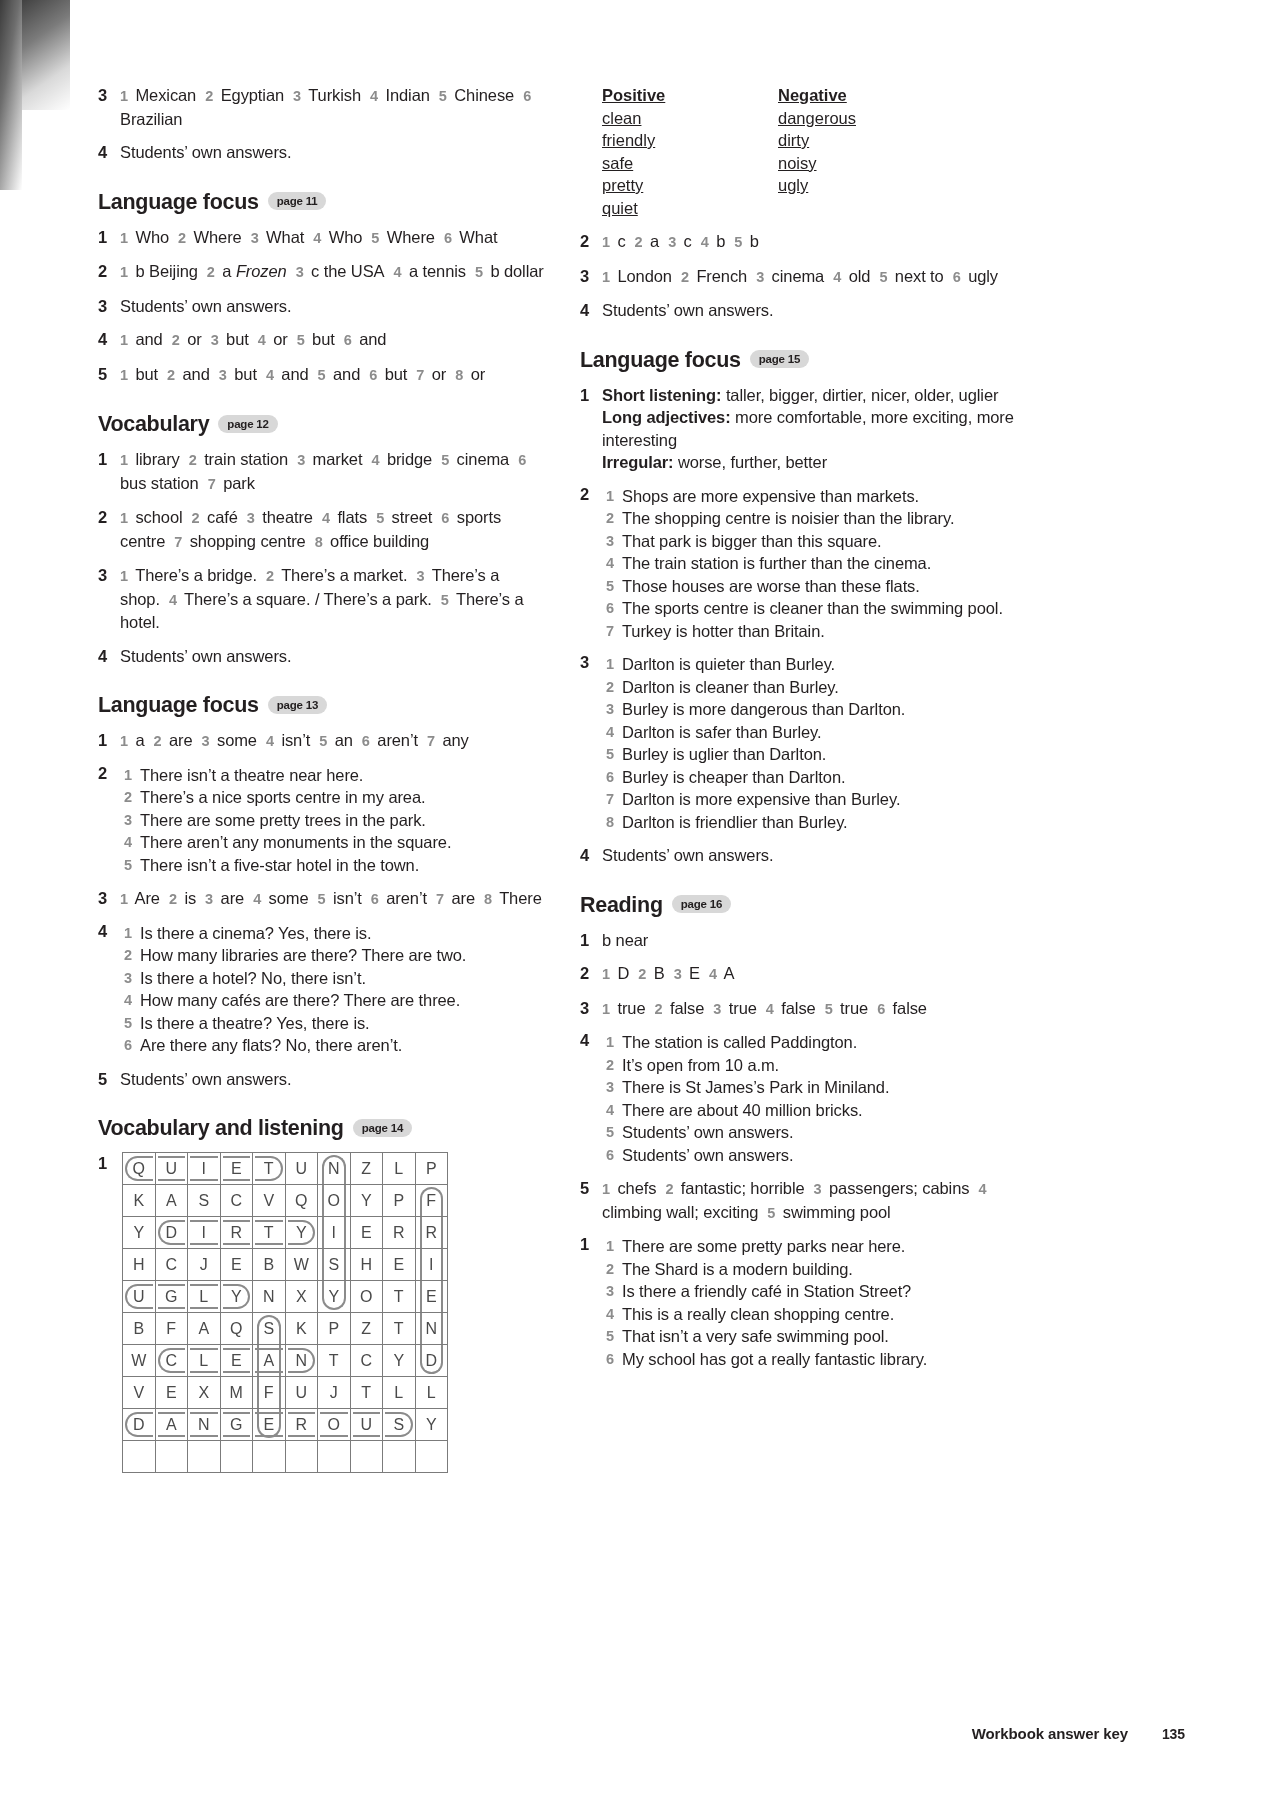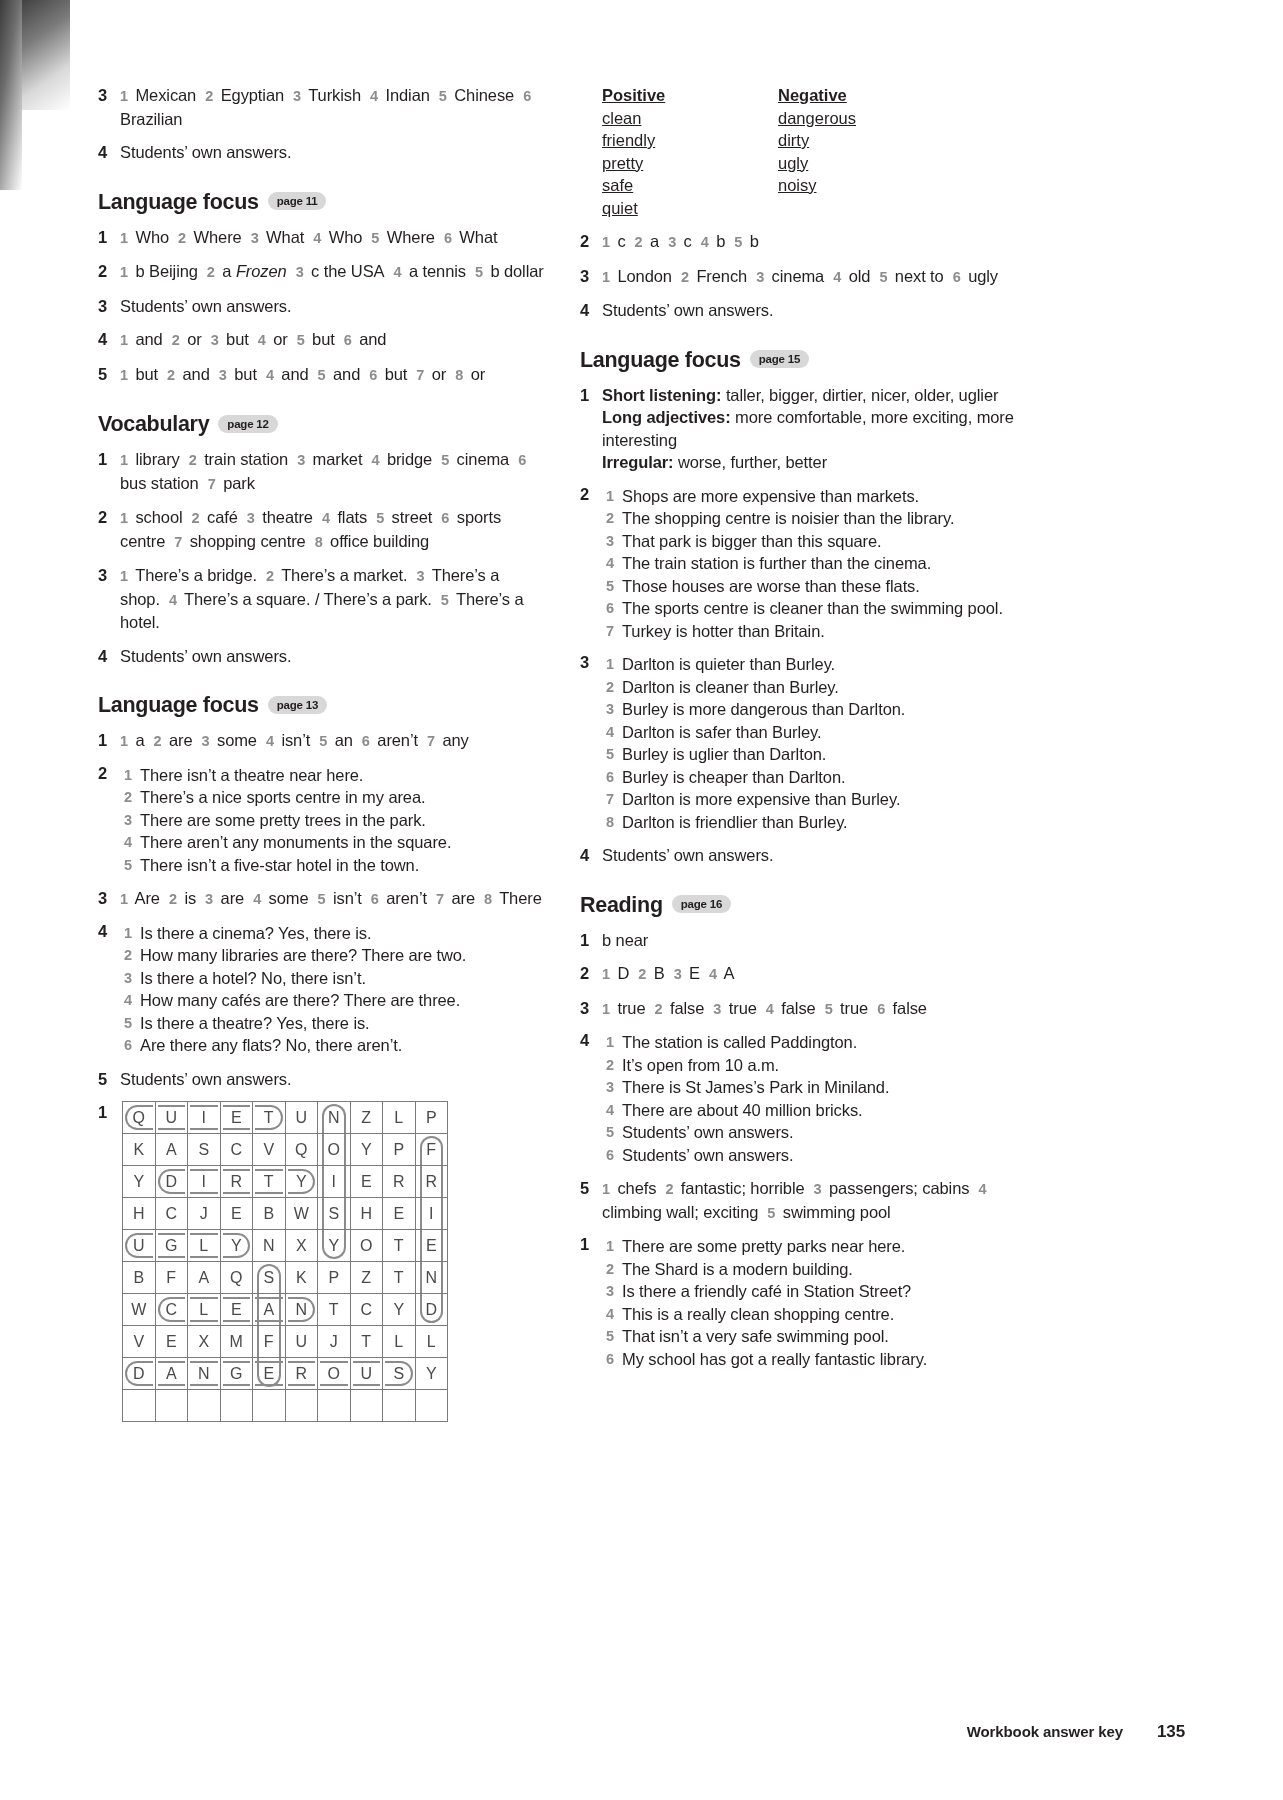--- a/index.html
+++ b/index.html
@@ -127,21 +127,21 @@
   td .cap.v-end{border-top:none;border-radius:0 0 15px 15px;
      left:4px;right:4px;top:0;bottom:2px;}
   td .glyph{position:relative;z-index:2;}
 
   
   .footer{
     position:absolute;right:98px;bottom:58px;
     font-size:15px;font-weight:bold;letter-spacing:-0.1px;
     display:flex;align-items:baseline;gap:34px;
   }
-  .footer .pno{font-size:17px;font-weight:bold;}
+  .footer .pno{font-size:14px;font-weight:bold;}
 </style>
 </head>
 <body>
 
 <div class="page">
 
   <div class="scan-edge2"></div>
   <div class="scan-edge"></div>
 
   <div class="col col-left">
@@ -248,20 +248,24 @@
           <div class="line"><span class="sub">5</span><span>Is there a theatre? Yes, there is.</span></div>
           <div class="line"><span class="sub">6</span><span>Are there any flats? No, there aren’t.</span></div>
         </div>
     </div>
 
     <div class="blk ans">
       <span class="qn">5</span>
       <span>Students’ own answers.</span>
     </div>
 
+    <h3 class="sec">
+      <span>Vocabulary and listening</span>
+      <span class="pagetag">page 14</span>
+    </h3>
 
     <div class="ws-wrap">
       <span class="qn">1</span>
       <table class="ws">
         <tbody id="ws-body">
             <tr>
               <td><span class="cap h-start"></span><span class="glyph">Q</span></td>
               <td><span class="cap h-mid"></span><span class="glyph">U</span></td>
               <td><span class="cap h-mid"></span><span class="glyph">I</span></td>
               <td><span class="cap h-mid"></span><span class="glyph">E</span></td>
@@ -396,26 +400,26 @@
       <div id="pn-rows">
           <div class="row">
             <div class="c1">clean</div>
             <div class="c2">dangerous</div>
           </div>
           <div class="row">
             <div class="c1">friendly</div>
             <div class="c2">dirty</div>
           </div>
           <div class="row">
+            <div class="c1">safe</div>
+            <div class="c2">noisy</div>
+          </div>
+          <div class="row">
             <div class="c1">pretty</div>
             <div class="c2">ugly</div>
-          </div>
-          <div class="row">
-            <div class="c1">safe</div>
-            <div class="c2">noisy</div>
           </div>
           <div class="row">
             <div class="c1">quiet</div>
             <div class="c2"></div>
           </div>
         </div>
     </div>
 
     <div class="blk flow">
       <span class="qn">2</span>

